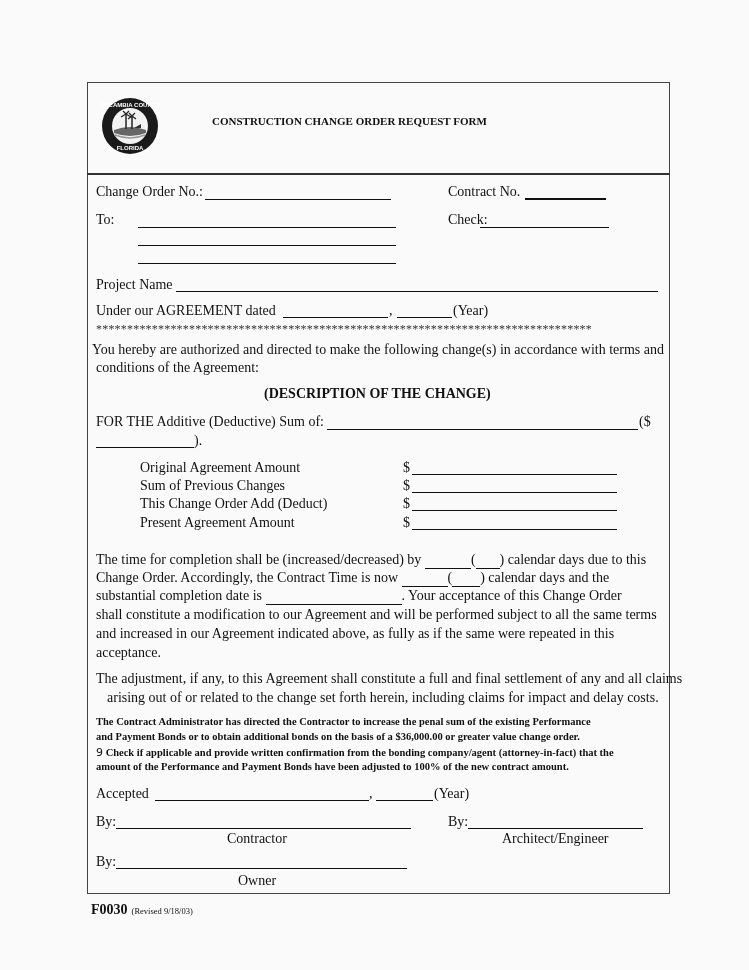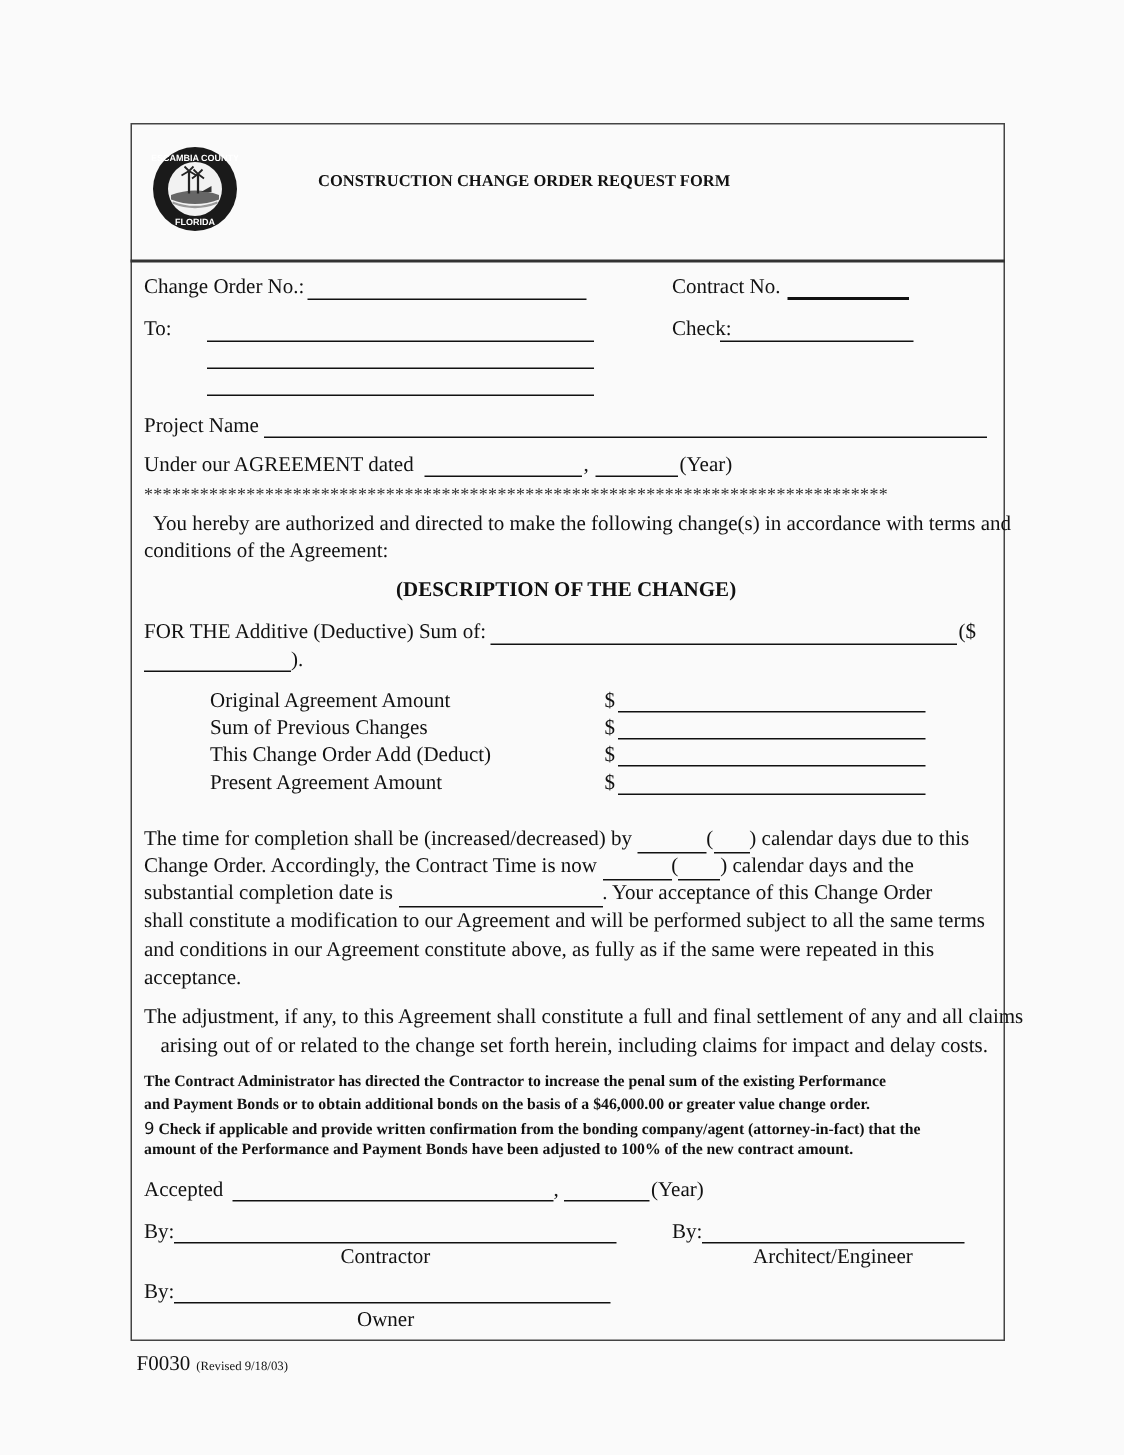--- a/index.html
+++ b/index.html
@@ -14,21 +14,21 @@
     border:1.5px solid #444; box-sizing:border-box;
   }
   .hdr-div { position:absolute; left:87px; top:173px; width:583px; height:0; border-top:2px solid #333; }
   .seal { position:absolute; left:101px; top:97px; width:58px; height:58px; }
   .title { font-weight:bold; font-size:11px; }
   .t { font-size:14px; }
   .uline { position:absolute; border-bottom:1px solid #111; height:0; }
   .stars { font-size:12px; letter-spacing:0.2px; color:#333; }
   .bold { font-weight:bold; }
   .small-bold { font-size:10.5px; font-weight:bold;text-align:center; }
-  .footer-code { font-weight:normal; font-size:14px; }
+  .footer-code { font-weight:bold; font-size:14px; }
   .footer-rev { font-weight:normal; font-size:8.5px; }
   .field { display:inline-block; border-bottom:1px solid #111; }
 </style>
 </head>
 <body>
 
 <div class="box"></div>
 <div class="hdr-div"></div>
 
 <div class="seal">
@@ -65,21 +65,21 @@
 <div class="uline" style="left:176px; top:291px; width:482px;"></div>
 
 <div class="abs t" style="left:96px; top:303px;">Under our AGREEMENT dated</div>
 <div class="uline" style="left:283px; top:317px; width:105px;"></div>
 <div class="abs t" style="left:389px; top:303px;">,</div>
 <div class="uline" style="left:397px; top:317px; width:55px;"></div>
 <div class="abs t" style="left:453px; top:303px;">(Year)</div>
 
 <div class="abs stars" style="left:96px; top:322px; width:566px; overflow:hidden;">********************************************************************************</div>
 
-<div class="abs t" style="left:102px; top:342px;text-align:center;">You hereby are authorized and directed to make the following change(s) in accordance with terms and</div>
+<div class="abs t" style="left:92px; top:342px;text-align:center;">You hereby are authorized and directed to make the following change(s) in accordance with terms and</div>
 <div class="abs t" style="left:96px; top:360px;">conditions of the Agreement:</div>
 
 <div class="abs t bold" style="left:264px; top:386px;">(DESCRIPTION OF THE CHANGE)</div>
 
 <div class="abs t" style="left:96px; top:414px;">FOR THE Additive (Deductive) Sum of:</div>
 <div class="uline" style="left:327px; top:429px; width:311px; border-bottom-width:1.5px;"></div>
 <div class="abs t" style="left:639px; top:414px;">($</div>
 <div class="uline" style="left:96px; top:447px; width:98px;"></div>
 <div class="abs t" style="left:194px; top:433px;">).</div>
 
@@ -105,28 +105,28 @@
 </div>
 <div class="abs t" style="left:96px; top:570px;">
   <span>Change Order.  Accordingly, the Contract Time is now</span>
   <span class="field" style="width:46px;">&nbsp;</span><span>(</span><span class="field" style="width:28px;">&nbsp;</span><span>) calendar days and the</span>
 </div>
 <div class="abs t" style="left:96px; top:588px;">
   <span>substantial completion date is</span>
   <span class="field" style="width:136px; border-bottom-width:1.5px;">&nbsp;</span><span>.  Your acceptance of this Change Order</span>
 </div>
 <div class="abs t" style="left:96px; top:607px;">shall constitute a modification to our Agreement and will be performed subject to all the same terms</div>
-<div class="abs t" style="left:96px; top:626px;">and conditions in our Agreement constitute above, as fully as if the same were repeated in this</div>
+<div class="abs t" style="left:96px; top:626px;">and increased in our Agreement indicated above, as fully as if the same were repeated in this</div>
 <div class="abs t" style="left:96px; top:645px;">acceptance.</div>
 
 <div class="abs t" style="left:96px; top:671px;">The adjustment, if any, to this Agreement shall constitute a full and final settlement of any and all claims</div>
 <div class="abs t" style="left:96px; top:690px;margin-left:11px;">arising out of or related to the change set forth herein, including claims for impact and delay costs.</div>
 
 <div class="abs small-bold" style="left:96px; top:716px;">The Contract Administrator has directed the Contractor to increase the penal sum of the existing Performance</div>
-<div class="abs small-bold" style="left:96px; top:731px;">and Payment Bonds or to obtain additional bonds on the basis of a $46,000.00 or greater value change order.</div>
+<div class="abs small-bold" style="left:96px; top:731px;">and Payment Bonds or to obtain additional bonds on the basis of a $36,000.00 or greater value change order.</div>
 <div class="abs small-bold" style="left:96px; top:746px;">
   <span style="font-family:'DejaVu Sans', sans-serif; font-weight:normal; font-size:11px;">9</span><span> Check if applicable and provide written confirmation from the bonding company/agent (attorney-in-fact) that the</span>
 </div>
 <div class="abs small-bold" style="left:96px; top:761px;">amount of the Performance and Payment Bonds have been adjusted to 100% of the new contract amount.</div>
 
 <div class="abs t" style="left:96px; top:786px;">Accepted</div>
 <div class="uline" style="left:155px; top:800px; width:214px; border-bottom-width:1.5px;"></div>
 <div class="abs t" style="left:369px; top:786px;">,</div>
 <div class="uline" style="left:376px; top:800px; width:57px;"></div>
 <div class="abs t" style="left:434px; top:786px;">(Year)</div>

